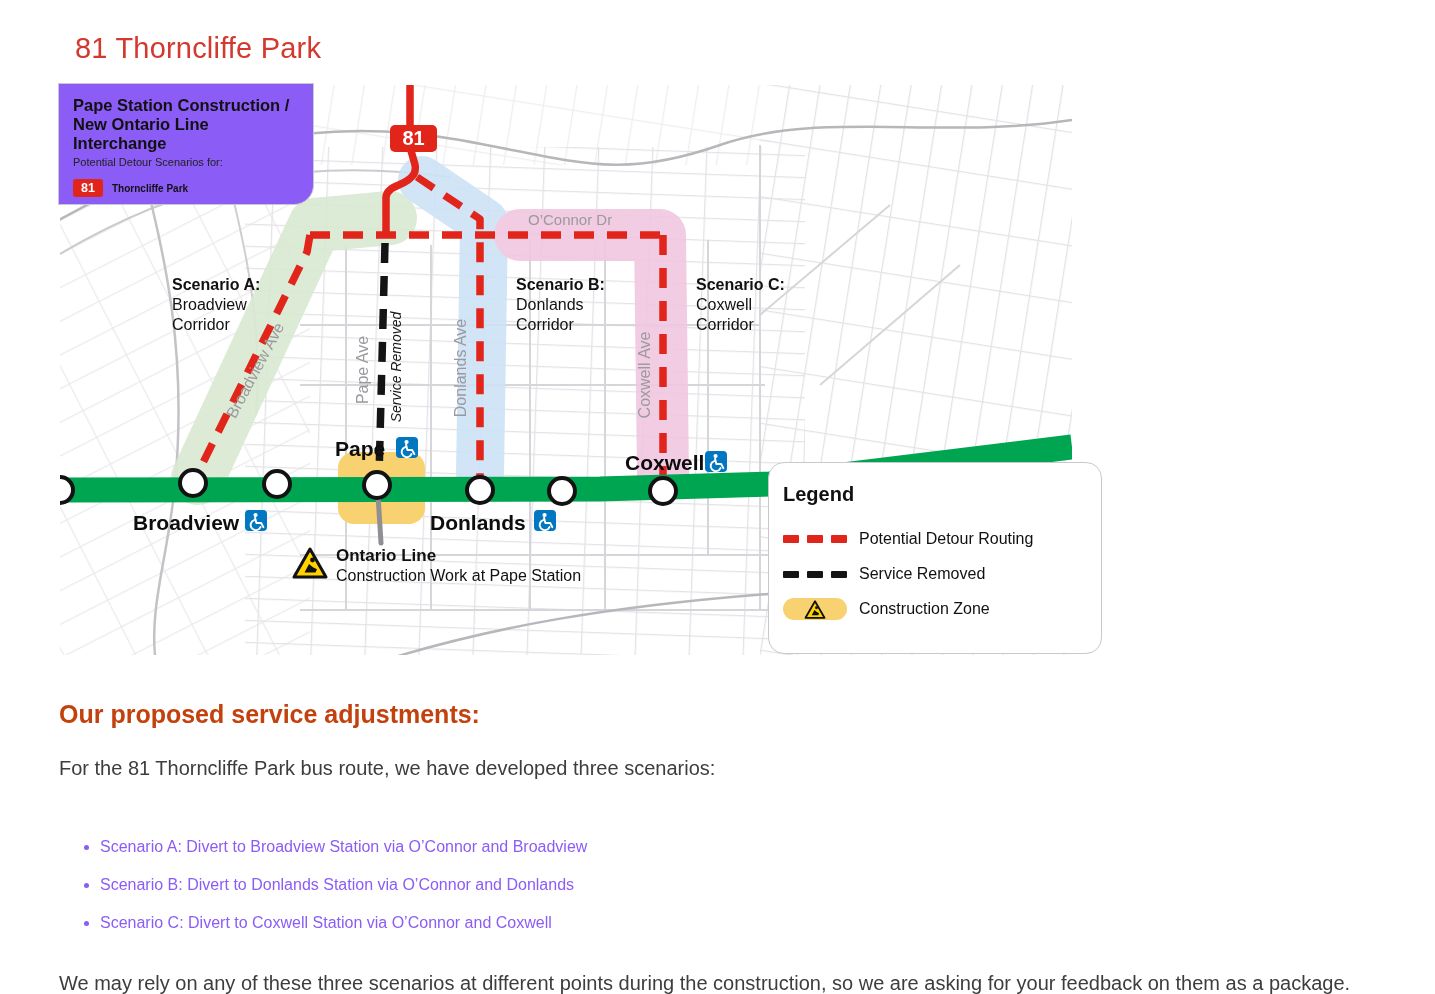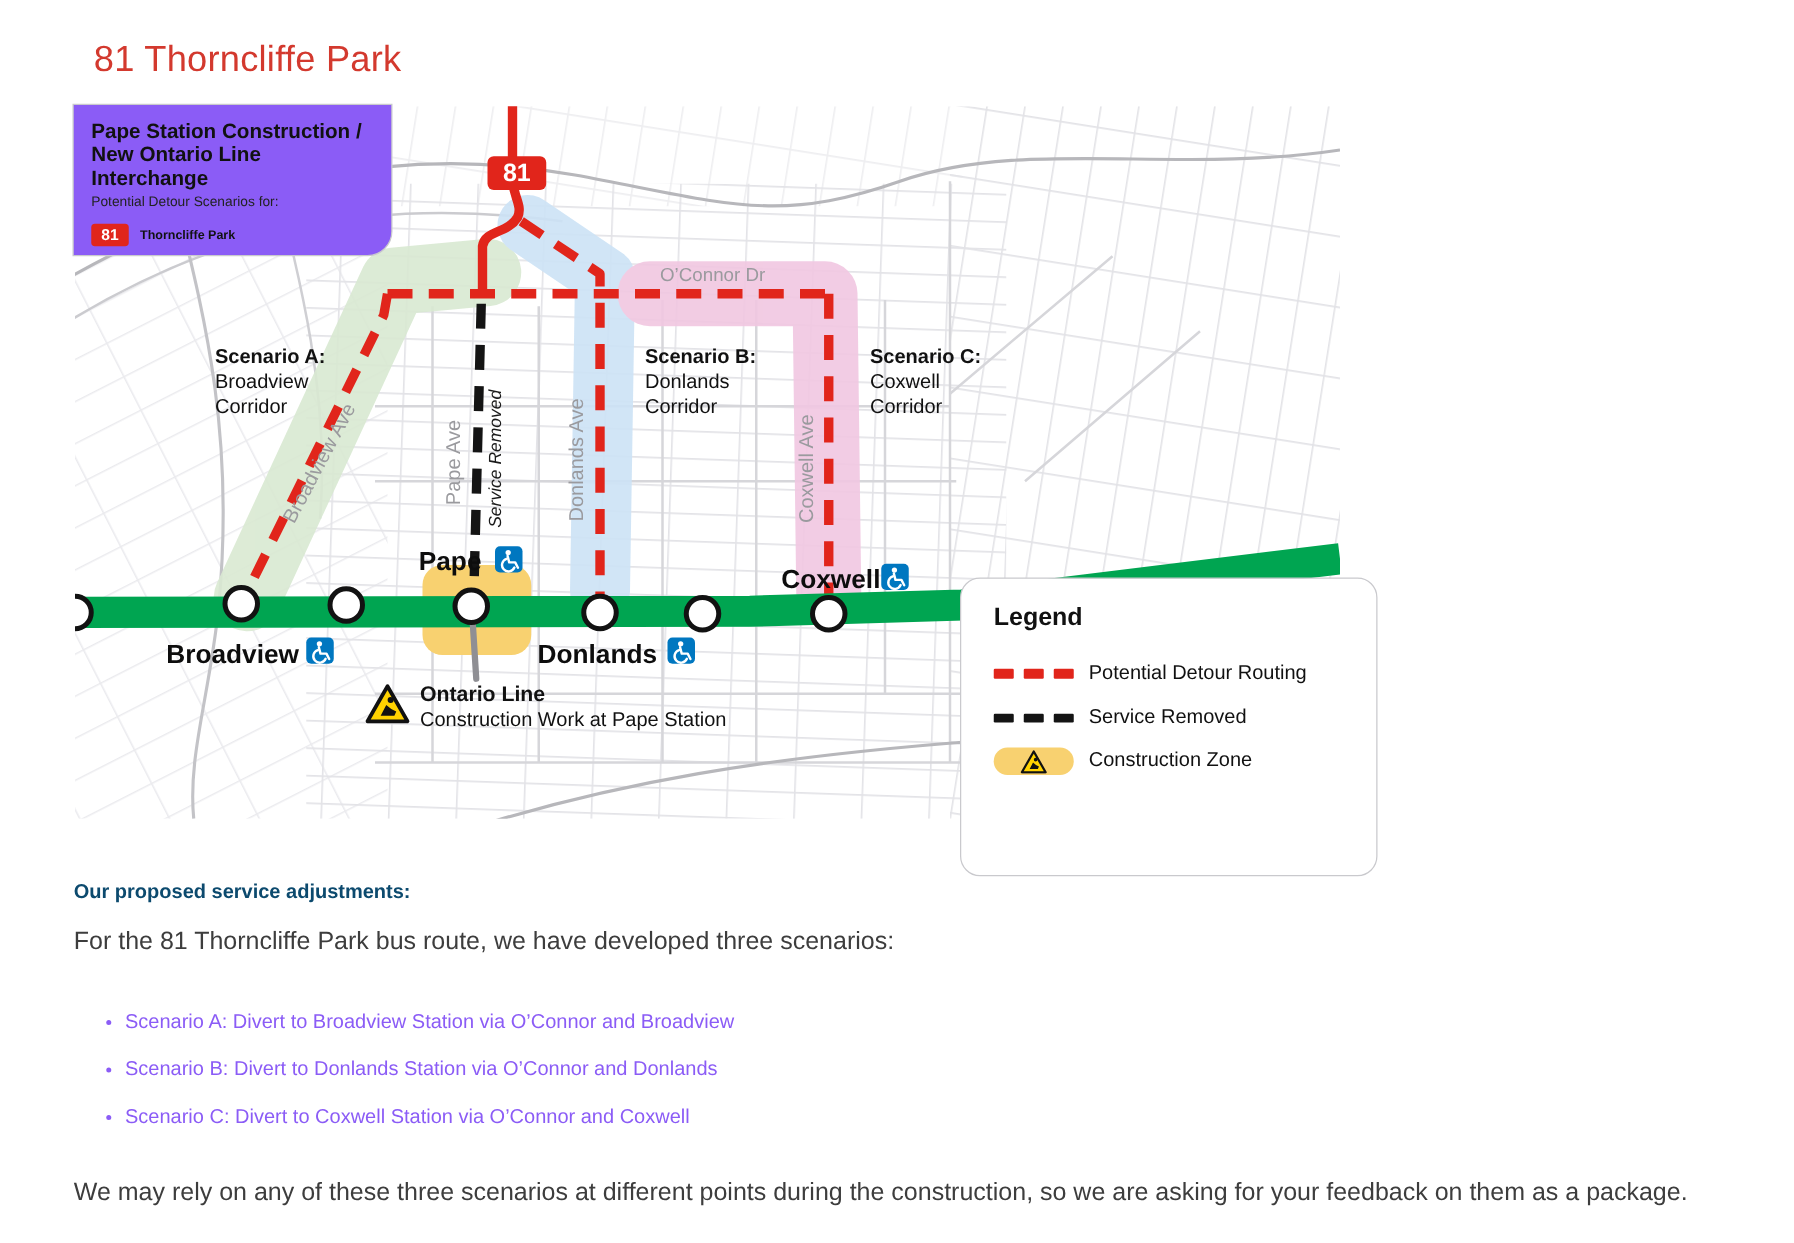--- a/index.html
+++ b/index.html
@@ -12,36 +12,36 @@
   .info-box{position:absolute;left:-2px;top:-2px;width:256px;height:122px;background:#8b5cf6;
     border:1.5px solid #c9c9cd;border-radius:0 0 20px 0;box-sizing:border-box;padding:12px 14px;}
   .info-box .t{font-size:16.5px;font-weight:bold;color:#111;line-height:19px;}
   .info-box .s{font-size:11px;color:#222;margin-top:3px;}
   .info-box .route-row{display:flex;align-items:center;gap:9px;margin-top:11px;}
   .mini-badge{display:inline-flex;align-items:center;justify-content:center;width:30px;height:18px;
     background:#e1251b;color:#fff;font-weight:bold;font-size:12.5px;border-radius:3px;}
   .route-name{font-size:10px;font-weight:bold;color:#111;}
 
   
-  .legend{position:absolute;left:768px;top:462px;width:334px;height:239px;background:#fff;
-    border:1.5px solid #c9c9cd;border-radius:16px;box-sizing:border-box;padding:20px 26px;z-index:5;}
+  .legend{position:absolute;left:768px;top:462px;width:334px;height:192px;background:#fff;
+    border:1.5px solid #c9c9cd;border-radius:16px;box-sizing:border-box;padding:20px 14px;z-index:5;}
   .legend h3{margin:0 0 22px 0;font-size:20px;color:#111;}
   .legend-row{display:flex;align-items:center;gap:12px;margin-bottom:13px;height:22px;}
   .swatch{width:64px;display:flex;align-items:center;gap:8px;flex:0 0 64px;}
   .swatch i{display:block;width:16px;height:8px;border-radius:1px;}
   .swatch.red i{background:#e1251b;}
   .swatch.black i{background:#141414;height:7px;}
   .pill{width:64px;height:22px;background:#f8d170;border-radius:11px;display:flex;align-items:center;justify-content:center;flex:0 0 64px;}
   .legend-label{font-size:16px;color:#111;}
 
   
   .copy{position:absolute;left:59px;top:703px;width:1360px;color:#3d3d3d;}
   .copy p{margin:0;font-size:20px;line-height:22px;}
-  .copy .lead{font-weight:bold;color:#0c4a6e;margin-bottom:17px;font-size:16px;}
-  .copy .intro{margin-bottom:43px;}
+  .copy .lead{font-weight:bold;color:#c2410c;margin-bottom:32px;font-size:25px;}
+  .copy .intro{margin-bottom:57px;}
   .copy ul{margin:0 0 38px 0;padding-left:41px;}
   .copy li{font-size:16px;line-height:22px;margin-bottom:16px;color:#8b5cf6;}
 </style>
 </head>
 <body>
 
 <div class="page">
 
   <h1 class="page-title">81 Thorncliffe Park</h1>
 

